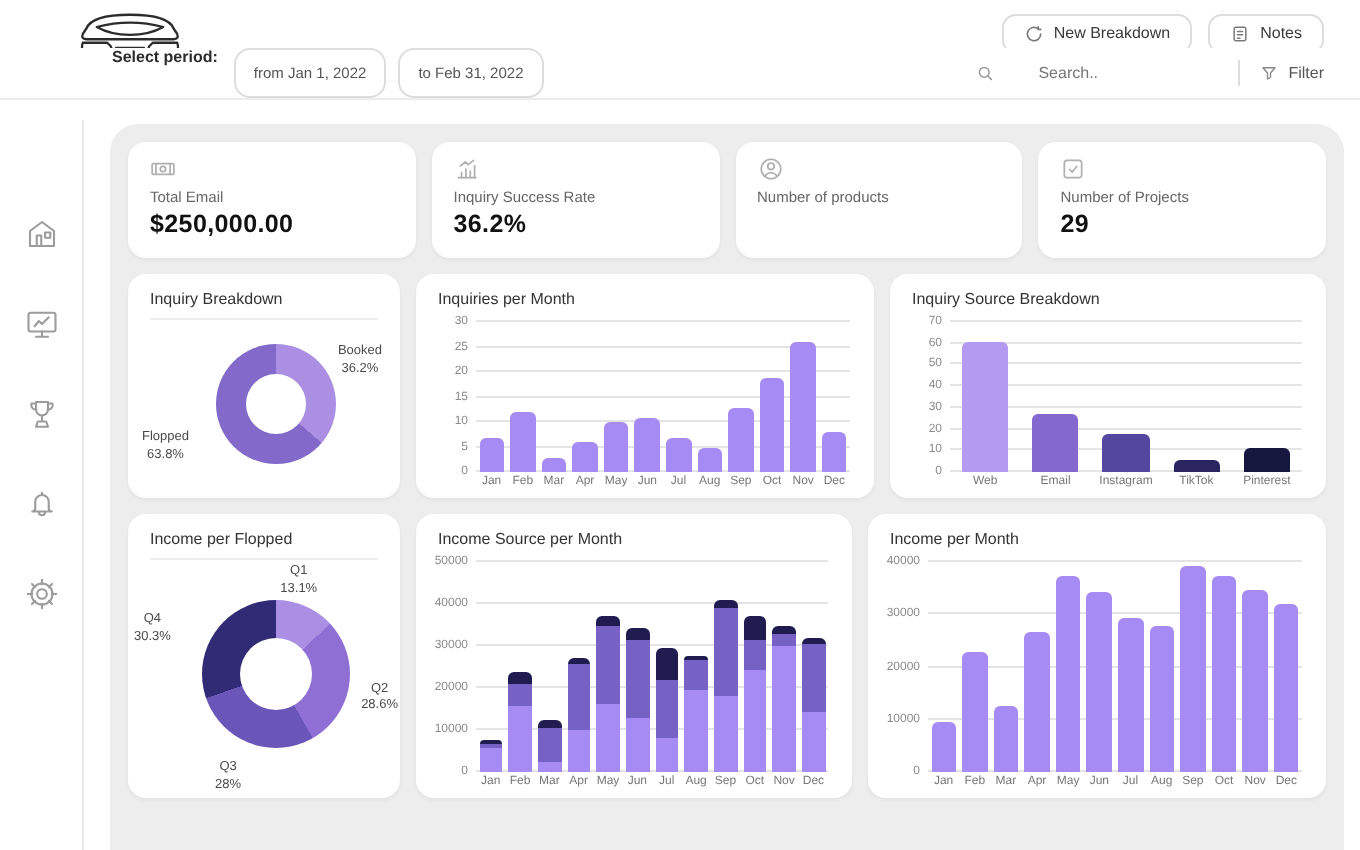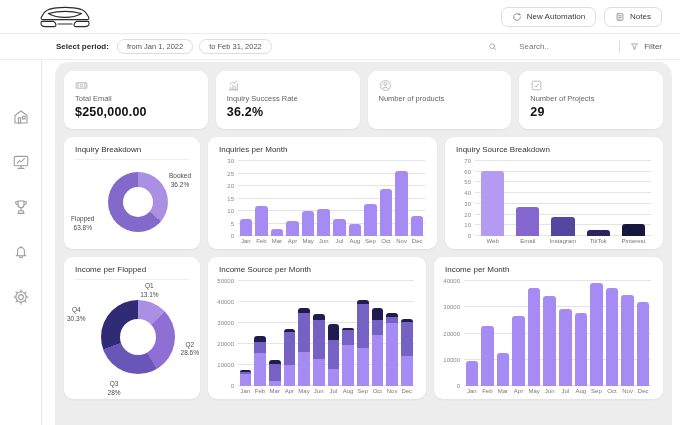--- a/index.html
+++ b/index.html
@@ -7,21 +7,21 @@
   body { position:relative; }
 
   
   .topbar { position:absolute; left:0; top:0; width:680px; height:34px; background:#fff; border-bottom:1px solid #ececec; display:flex; align-items:center; justify-content:space-between; padding:0 18px 0 34px; }
   .logo svg { display:block; }
   .topbar-actions { display:flex; gap:8px; }
   .btn-outline { display:flex; align-items:center; gap:5px; border:1px solid #ddd; border-radius:7px; background:#fff; padding:4px 10px; font-size:8px; color:#3a3a3a; cursor:pointer; }
   .btn-outline svg { width:10px; height:10px; color:#7a7a7a; }
 
   
-  .subbar { position:absolute; left:0; top:34px; width:680px; height:26px; background:#fff; border-bottom:1px solid #ececec; display:flex; align-items:center; padding:0 18px 0 56px; }
+  .subbar { position:absolute; left:0; top:24px; width:680px; height:26px; background:#fff; border-bottom:1px solid #ececec; display:flex; padding:0 18px 0 56px; }
   .period-label { font-size:8px; font-weight:bold; color:#2c2c2c; margin-right:8px; }
   .pill { border:1px solid #ddd; border-radius:8px; padding:2px 9px; font-size:7.5px; color:#555; background:#fff; margin-right:6px; cursor:pointer; }
   .subbar-right { margin-left:auto; display:flex; align-items:center; gap:10px; }
   .search-box { display:flex; align-items:center; gap:22px; color:#999; }
   .search-box svg { width:9px; height:9px; }
   .search-box input { border:none; outline:none; font-size:8px; color:#555; width:90px; font-family:"Liberation Sans",sans-serif; }
   .vdiv { width:1px; height:13px; background:#ddd; }
   .filter-box { display:flex; align-items:center; gap:5px; font-size:8px; color:#555; cursor:pointer; }
   .filter-box svg { width:9px; height:9px; color:#888; }
 
@@ -92,21 +92,21 @@
       <path d="M62 21 Q64 27 57 27 L48 27 Q44 27 46 23 L48 21 Z"></path>
       <path d="M27 24 L43 24"></path>
     </svg>
   </div>
   <div class="topbar-actions">
     <button class="btn-outline">
       <svg viewBox="0 0 24 24" fill="none" stroke="currentColor" stroke-width="2" stroke-linecap="round">
           <path d="M20 12a8 8 0 1 1-3-6.2"></path>
           <path d="M17 3.5v3h3"></path>
         </svg>
-      <span>New Automation</span>
+      <span>New Breakdown</span>
     </button>
     <button class="btn-outline">
       <svg viewBox="0 0 24 24" fill="none" stroke="currentColor" stroke-width="1.8" stroke-linecap="round">
           <rect x="5" y="4" width="14" height="16" rx="2"></rect>
           <path d="M9 9h6M9 13h6M9 17h3"></path>
         </svg>
       <span>Notes</span>
     </button>
   </div>
 </div>

